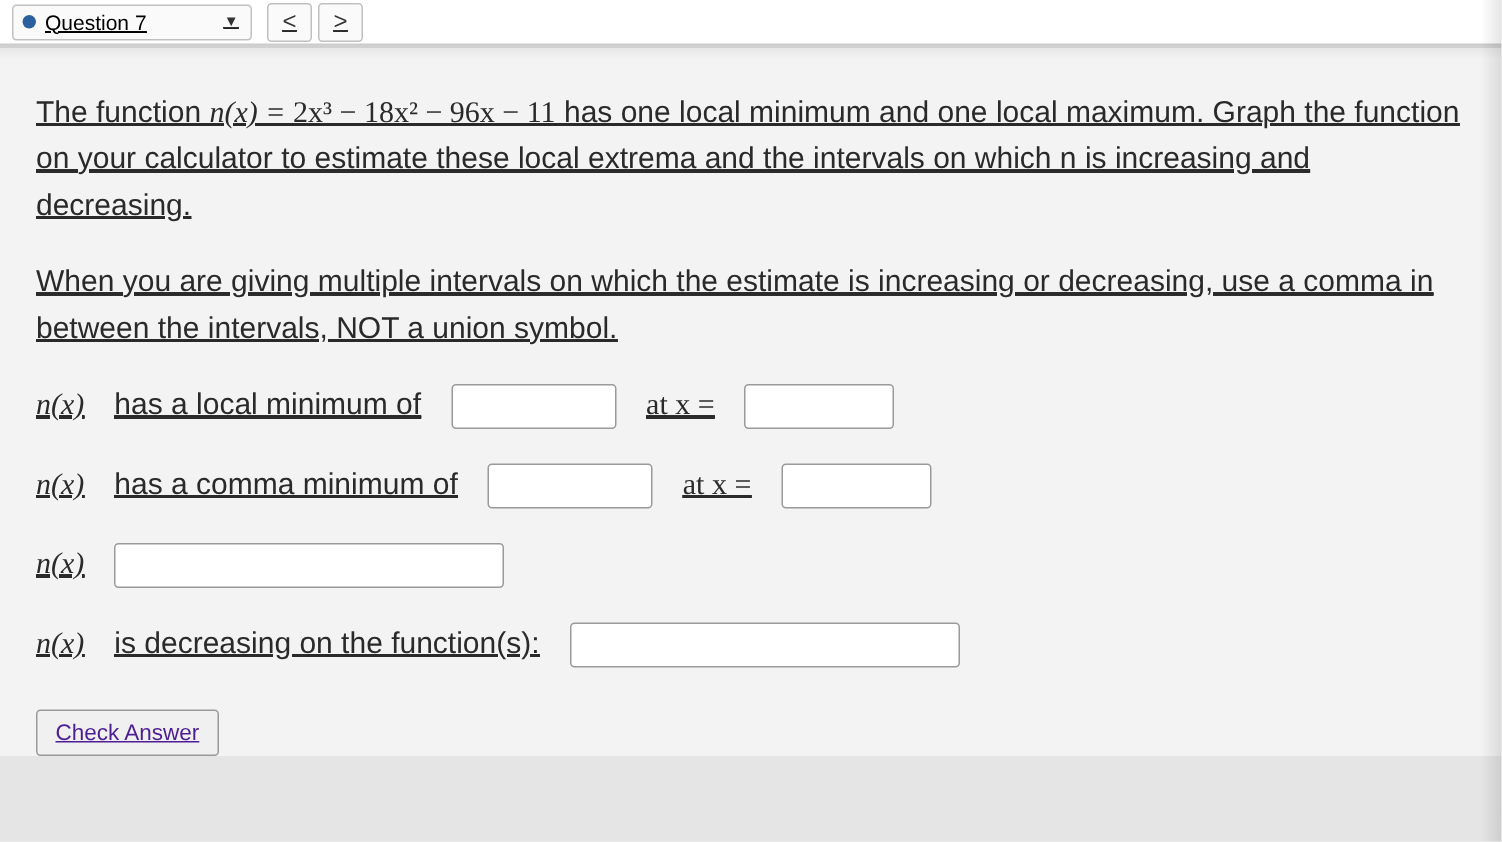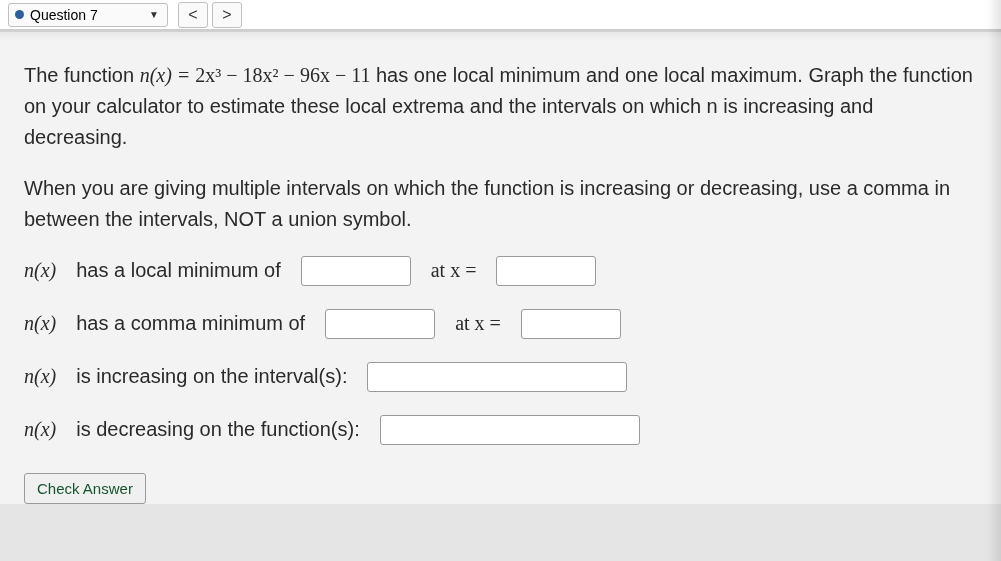--- a/index.html
+++ b/index.html
@@ -1,15 +1,15 @@
 <!DOCTYPE html>
 <html><head>
   <meta charset="utf-8">
   <style>
-    * { box-sizing: border-box; margin: 0; padding: 0; }
+    * { box-sizing: border-box; margin: 0; padding: 0; text-decoration: underline; }
     body {
       font-family: Arial, Helvetica, sans-serif;
       background: #e5e5e5;
       width: 1001px;
       height: 561px;
       overflow: hidden;
       position: relative;
     }
     .topbar {
       background: #fff;
@@ -68,21 +68,21 @@
     .small-box { width: 110px; }
     .tiny-box { width: 100px; }
     .wide-box { width: 260px; }
     .check-btn {
       margin-top: 6px;
       border: 1px solid #9a9a9a;
       background: #f0f0f0;
       padding: 6px 12px;
       font-size: 15px;
       border-radius: 3px;
-      color: #14532d;
+      color: #4c1d95;
       display: inline-block;
       position: relative;
     }
     .fade-cut {
       position: absolute;
       left: 0; right: 0; bottom: 0;
       height: 30px;
       background: linear-gradient(to bottom, rgba(229,229,229,0), rgba(229,229,229,1));
       pointer-events: none;
     }
@@ -119,41 +119,40 @@
 </div>
 
 <div class="shadow-bottom-inner"></div>
 
 <div class="content">
 
   <p>
     <span>The function </span><span class="eq"><span class="mathvar">n(x) = </span><span>2x³ − 18x² − 96x − 11</span></span><span> has one local minimum and one local maximum. Graph the function on your calculator to estimate these local extrema and the intervals on which n is increasing and decreasing.</span>
   </p>
 
-  <p>When you are giving multiple intervals on which the function is increasing or decreasing, use a comma in between the intervals, NOT a union symbol.</p>
+  <p>When you are giving multiple intervals on which the estimate is increasing or decreasing, use a comma in between the intervals, NOT a union symbol.</p>
 
   <div class="blank-row">
     <span class="mathvar eq">n(x)</span>
     <span> has a local minimum of </span>
     <input class="answer-box small-box" value="" style="">
     <span class="eq"> at x = </span>
     <input class="answer-box tiny-box" value="" style="">
   </div>
 
   <div class="blank-row">
     <span class="mathvar eq">n(x)</span>
     <span> has a comma minimum of </span>
     <input class="answer-box small-box" value="" style="">
     <span class="eq"> at x = </span>
     <input class="answer-box tiny-box" value="" style="">
   </div>
 
   <div class="blank-row">
     <span class="mathvar eq">n(x)</span>
-    <span> is increasing on the interval(s): </span>
     <input class="answer-box wide-box" value="" style="">
   </div>
 
   <div class="blank-row">
     <span class="mathvar eq">n(x)</span>
     <span> is decreasing on the function(s): </span>
     <input class="answer-box wide-box" value="" style="">
   </div>
 
   <button class="check-btn">Check Answer</button>

